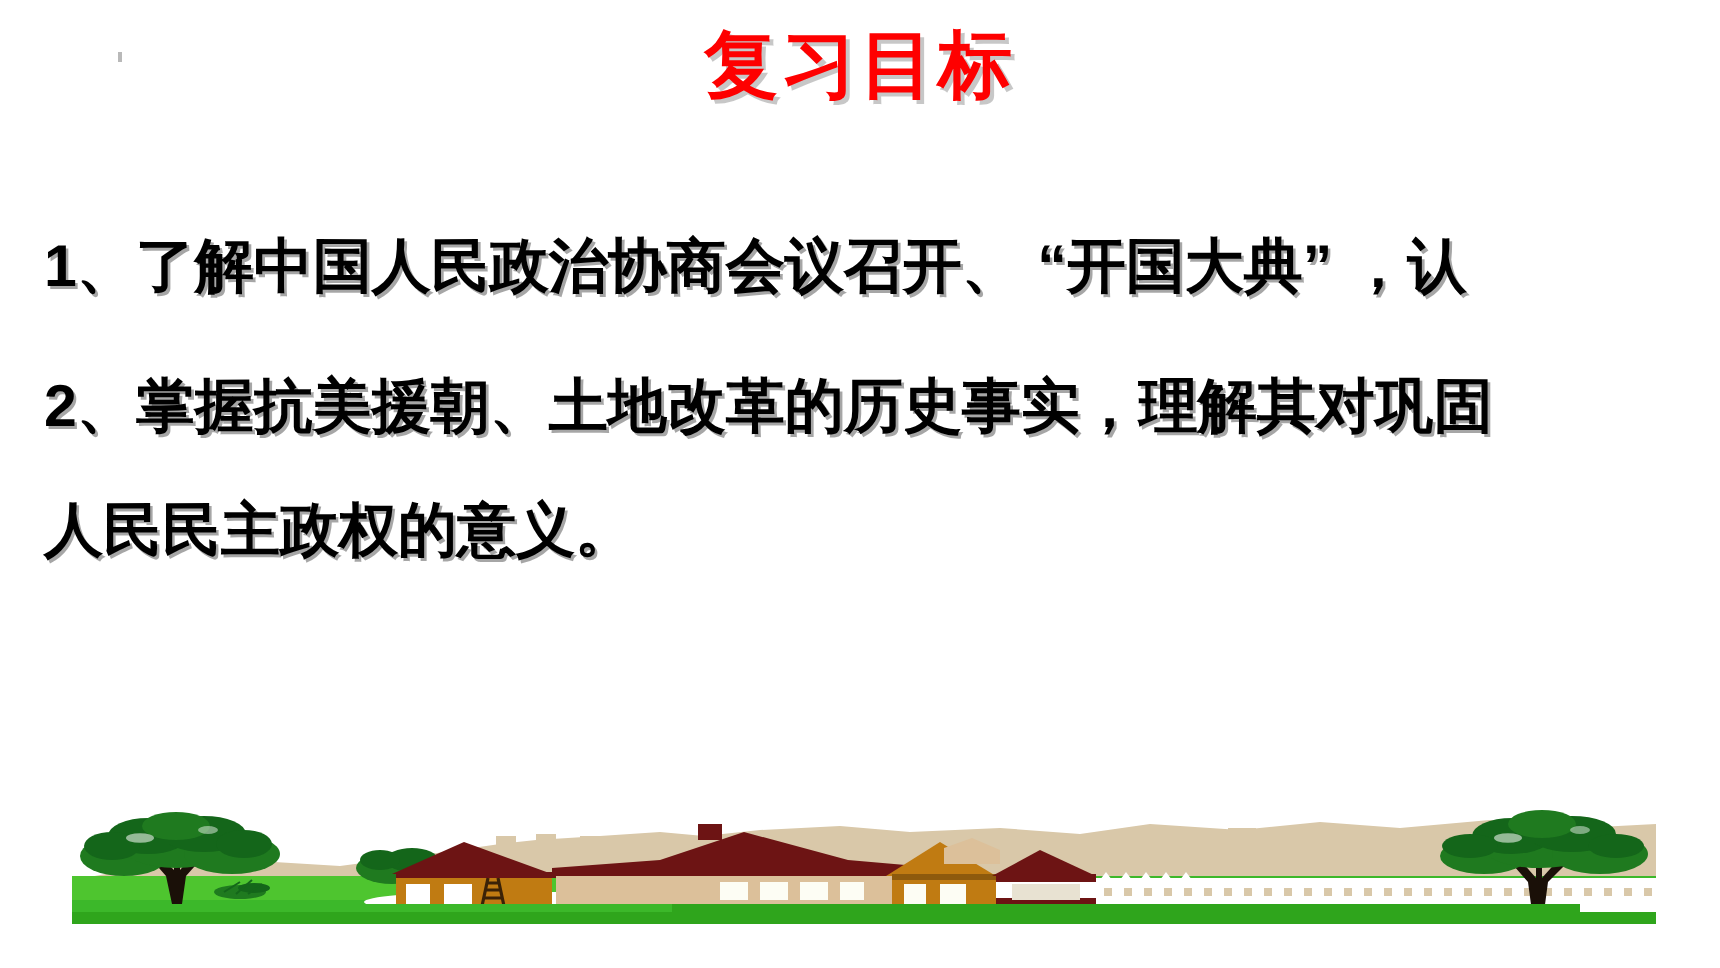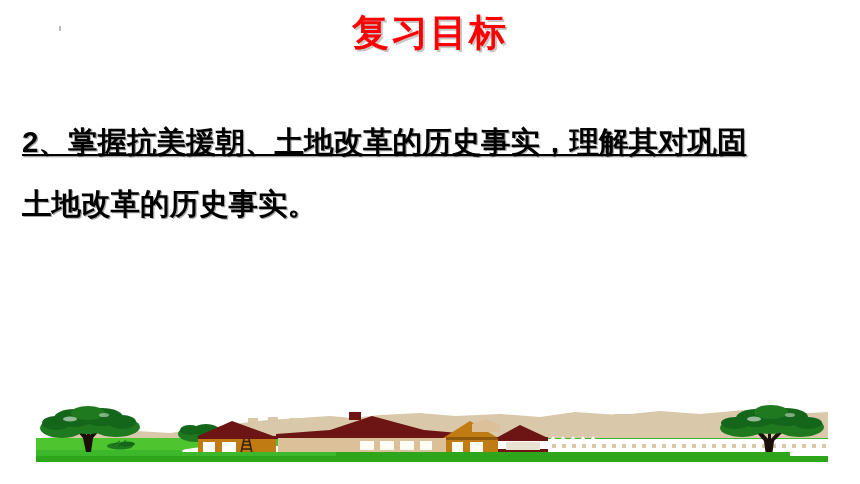--- a/index.html
+++ b/index.html
@@ -45,40 +45,41 @@
   }
   .objective-line {
     font-size:29.5px;
     font-weight:bold;
     color:#000000;
     line-height:62px;
     white-space:nowrap;
     letter-spacing:0px;
     text-shadow:1.3px 1.3px 0 rgba(0,0,0,0.35);
   }
-  .objective-line.gap-top { margin-top:8px;text-decoration:underline; }
+  .objective-line.gap-top { margin-top:8px; }
 
   
   #farm-illustration {
     position:absolute;
     left:0; bottom:0;
     width:860px; height:90px;
   }
   #farm-illustration svg { display:block; width:860px; height:90px; }
 </style>
 </head>
 <body>
 
 <div id="artifact-dot"></div>
 
 <h1 id="slide-title">复习目标</h1>
 
 <div id="objectives">
+  <div class="objective-line">1、了解中国人民政治协商会议召开、 “开国大典” ，认</div>
   <div class="objective-line gap-top">2、掌握抗美援朝、土地改革的历史事实，理解其对巩固</div>
-  <div class="objective-line">土地改革的历史事实。</div>
+  <div class="objective-line">人民民主政权的意义。</div>
 </div>
 
 <div id="farm-illustration">
   <svg viewBox="0 0 860 90" xmlns="http://www.w3.org/2000/svg" shape-rendering="geometricPrecision">
 
     <g>
       <path fill="#d9c8a9" d="
         M36,46
         L70,40 L120,36 L170,39 L215,33 L250,28 L268,26 L300,24
         L330,22 L352,24 L380,21 L420,19 L455,22 L500,20

